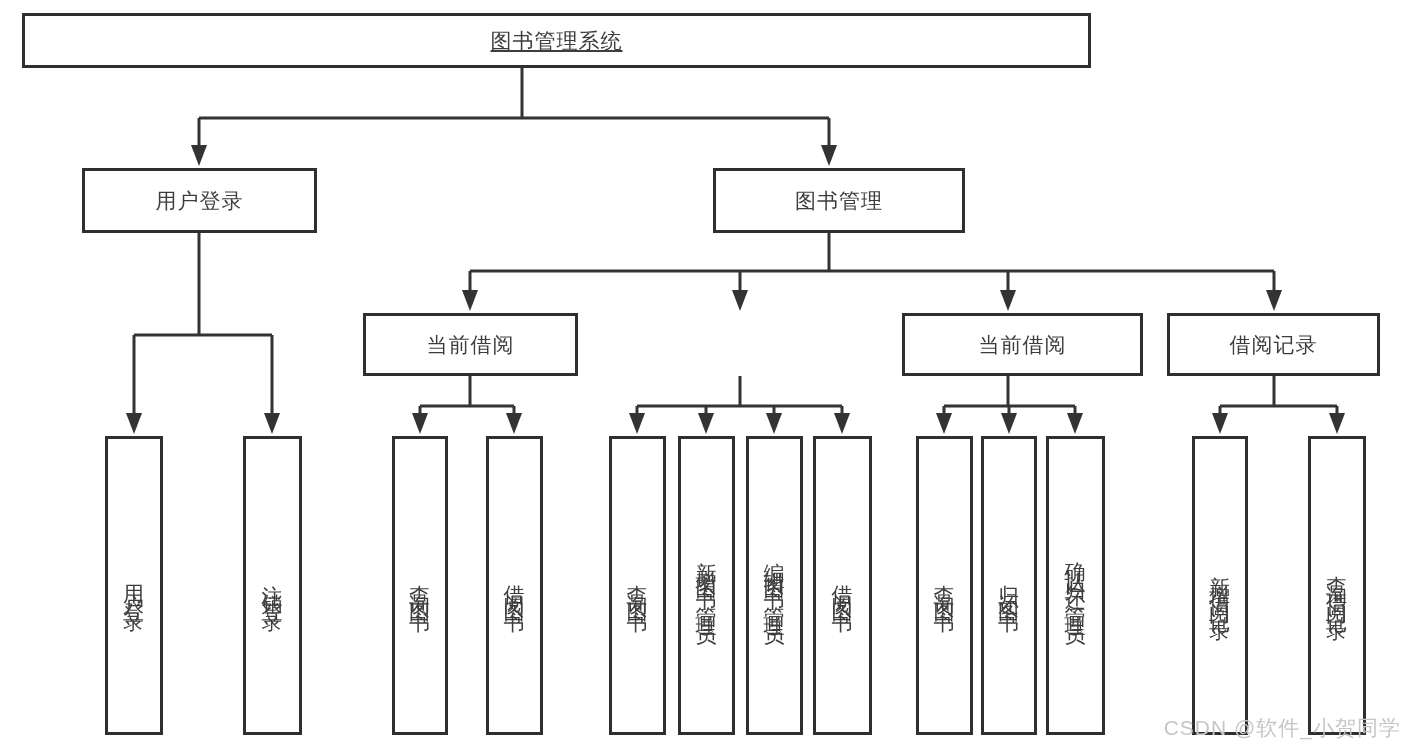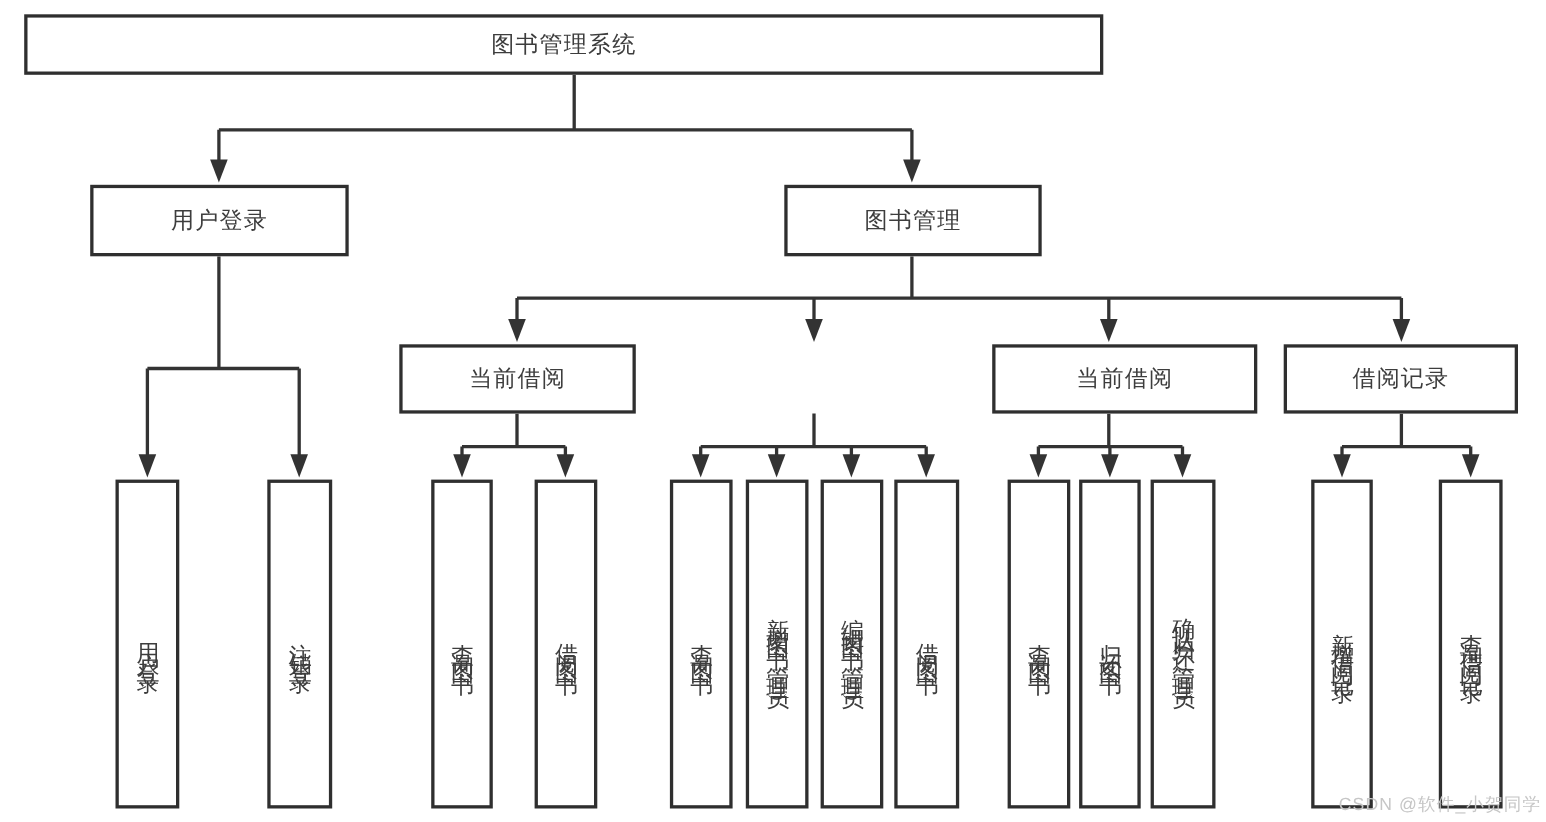--- a/index.html
+++ b/index.html
@@ -50,21 +50,21 @@
   .node .vlabel {
     writing-mode: vertical-rl;
     text-orientation: mixed;
     letter-spacing: 9px;
     line-height: 1;
   }
   .watermark {
     position: absolute;
     right: 4px;
     bottom: 5px;
-    font-size: 16px;
+    font-size: 21px;
     letter-spacing: 1px;
     color: #c6c6c6;
     z-index: 10;
     white-space: nowrap;
   }
 </style>
 </head>
 <body>
 
 <div class="canvas">
@@ -105,28 +105,28 @@
       <polygon points="1001,413 1017,413 1009,434"></polygon>
       <polygon points="1067,413 1083,413 1075,434"></polygon>
     </g>
     <g>
       <path d="M1274 376 V406 M1220 406 H1337 M1220 406 V415 M1337 406 V415"></path>
       <polygon points="1212,413 1228,413 1220,434"></polygon>
       <polygon points="1329,413 1345,413 1337,434"></polygon>
     </g>
   </svg>
 
-  <div class="node" style="left:22px; top:13px; width:981px; height:55px;">
+  <div class="node" style="left:22px; top:13px; width:1069px; height:55px;text-decoration:underline;">
     <span class="hlabel">图书管理系统</span>
   </div>
 
   <div class="node" style="left:82px; top:168px; width:235px; height:65px;">
     <span class="hlabel">用户登录</span>
   </div>
-  <div class="node" style="left:713px; top:168px; width:234px; height:65px;">
+  <div class="node" style="left:713px; top:168px; width:252px; height:65px;">
     <span class="hlabel">图书管理</span>
   </div>
 
   <div class="node" style="left:363px; top:313px; width:215px; height:63px;">
     <span class="hlabel">当前借阅</span>
   </div>
   <div class="node" style="left:902px; top:313px; width:241px; height:63px;">
     <span class="hlabel">当前借阅</span>
   </div>
   <div class="node" style="left:1167px; top:313px; width:213px; height:63px;">

